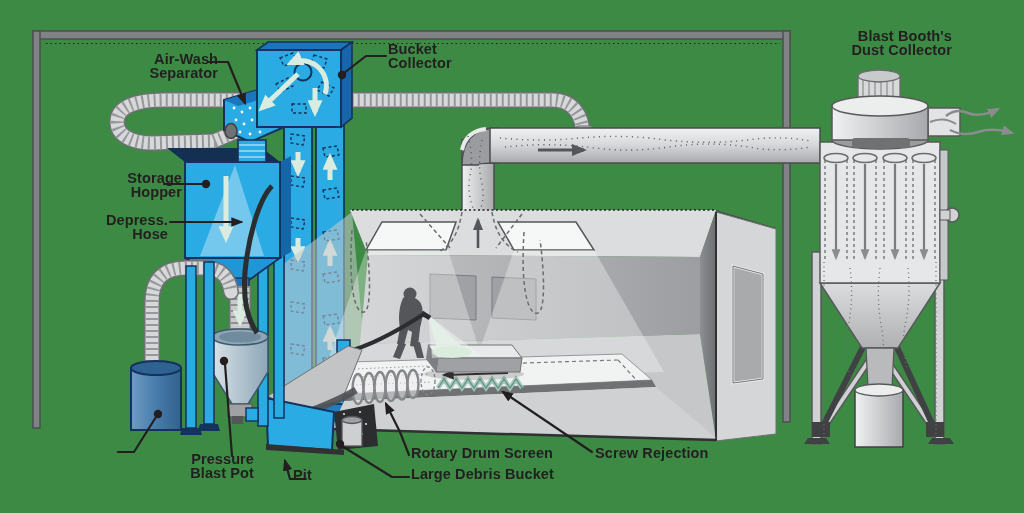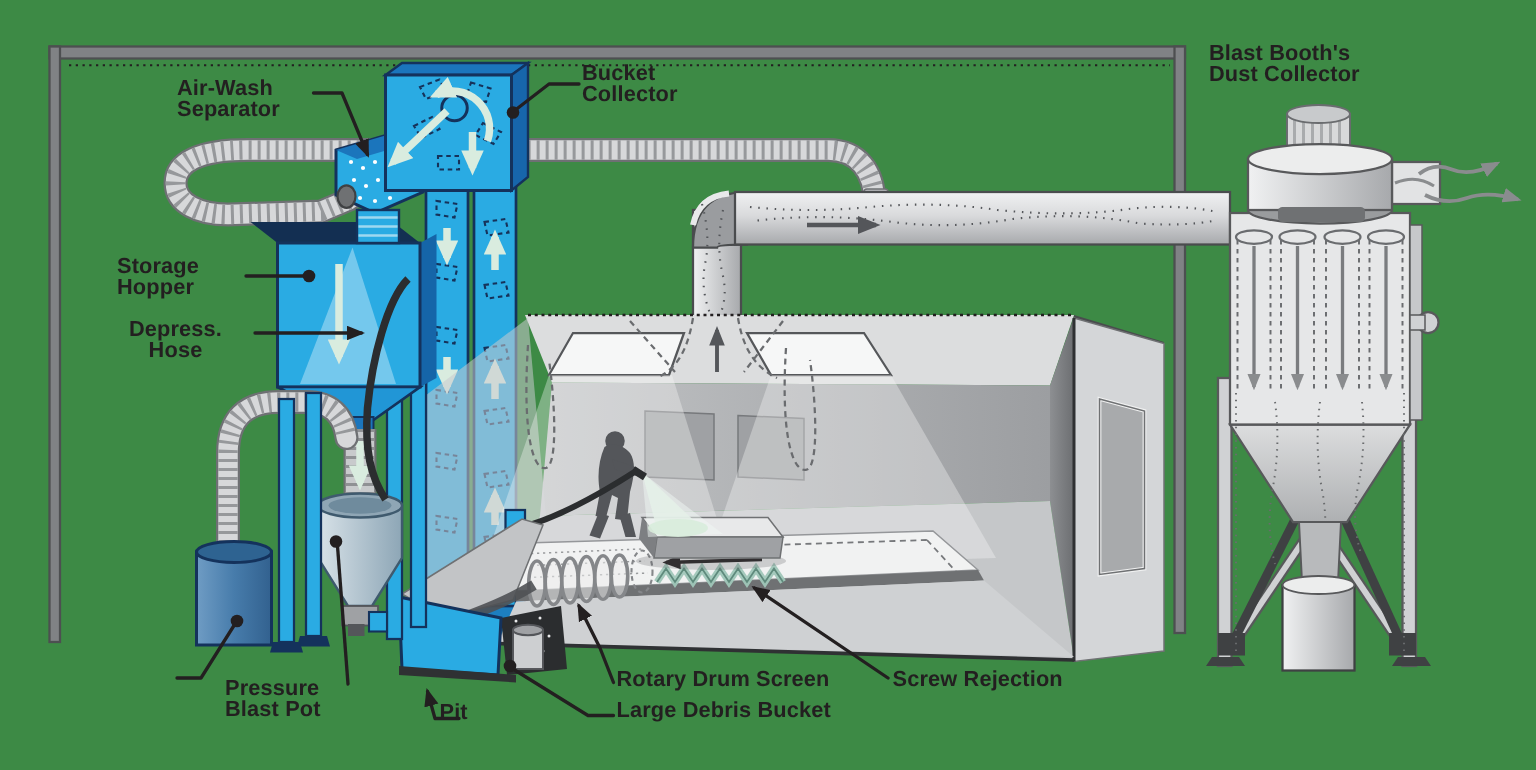--- a/index.html
+++ b/index.html
@@ -2,21 +2,21 @@
 <html style="--c-background: #3d8a45; --c-equipment-blue: #2aabe3; --c-equipment-blue-dark: #1b75bc; --c-outline-navy: #14325c; --c-gray-light: #d4d6d8; --c-gray-mid: #a7a9ac; --c-gray-dark: #58595b; --c-text: #231f20; --c-media-flow-pale-green: #d9ecdf;"><head>
 <meta charset="utf-8">
 <style>
   html,body{margin:0;padding:0;background:#222;}
   #stage{position:relative;width:1024px;height:513px;overflow:hidden;
          background:var(--c-background,#3d8a45);
          font-family:"Liberation Sans",sans-serif;}
   #art{position:absolute;left:0;top:0;}
   .lbl{position:absolute;font-weight:bold;font-size:14.5px;line-height:13.5px;
        color:var(--c-text,#231f20);white-space:pre-line;letter-spacing:.1px;}
-  .tc{text-align:left}.tr{text-align:center}
+  .tc{text-align:right}.tr{text-align:right}
 </style>
 </head>
 <body>
 
 <div id="stage">
 <svg id="art" width="1024" height="513" viewBox="0 0 1024 513">
 <defs>
   <linearGradient id="gDuct" x1="0" y1="0" x2="0" y2="1">
     <stop offset="0" stop-color="#f0f1f2"></stop>
           <stop offset=".45" stop-color="#d9dadc"></stop>

